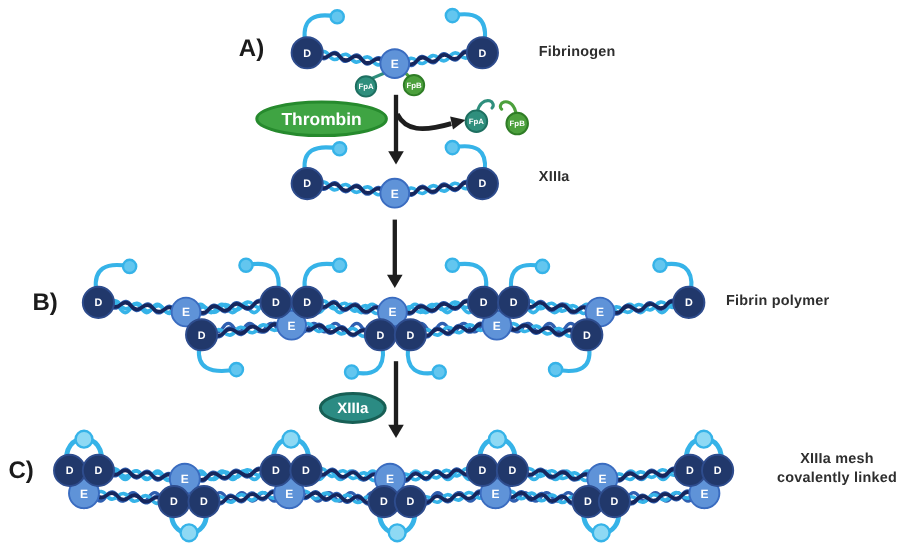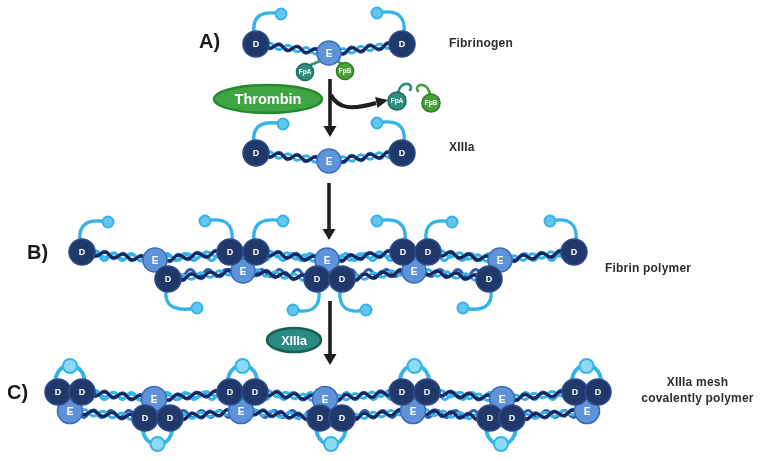--- a/index.html
+++ b/index.html
@@ -461,19 +461,19 @@
         </g>
       </g>
     </svg>
 
   <div class="lbl section-lbl" style="left:199px;top:30px;">A)</div>
   <div class="lbl section-lbl" style="left:27px;top:241px;">B)</div>
   <div class="lbl section-lbl" style="left:7px;top:381px;">C)</div>
 
   <div class="lbl name-lbl" style="left:449px;top:36px;">Fibrinogen</div>
   <div class="lbl name-lbl" style="left:449px;top:140px;">XIIIa</div>
-  <div class="lbl name-lbl" style="left:605px;top:261px;">Fibrin polymer</div>
+  <div class="lbl name-lbl" style="left:605px;top:243px;">Fibrin polymer</div>
 
   <div class="lbl name-lbl mesh-lbl" style="left:625px;top:374px;width:145px;">
     <span>XIIIa mesh</span><br>
-    <span>covalently polymer</span>
+    <span>covalently linked</span>
   </div>
 </div>
 
 </body></html>

